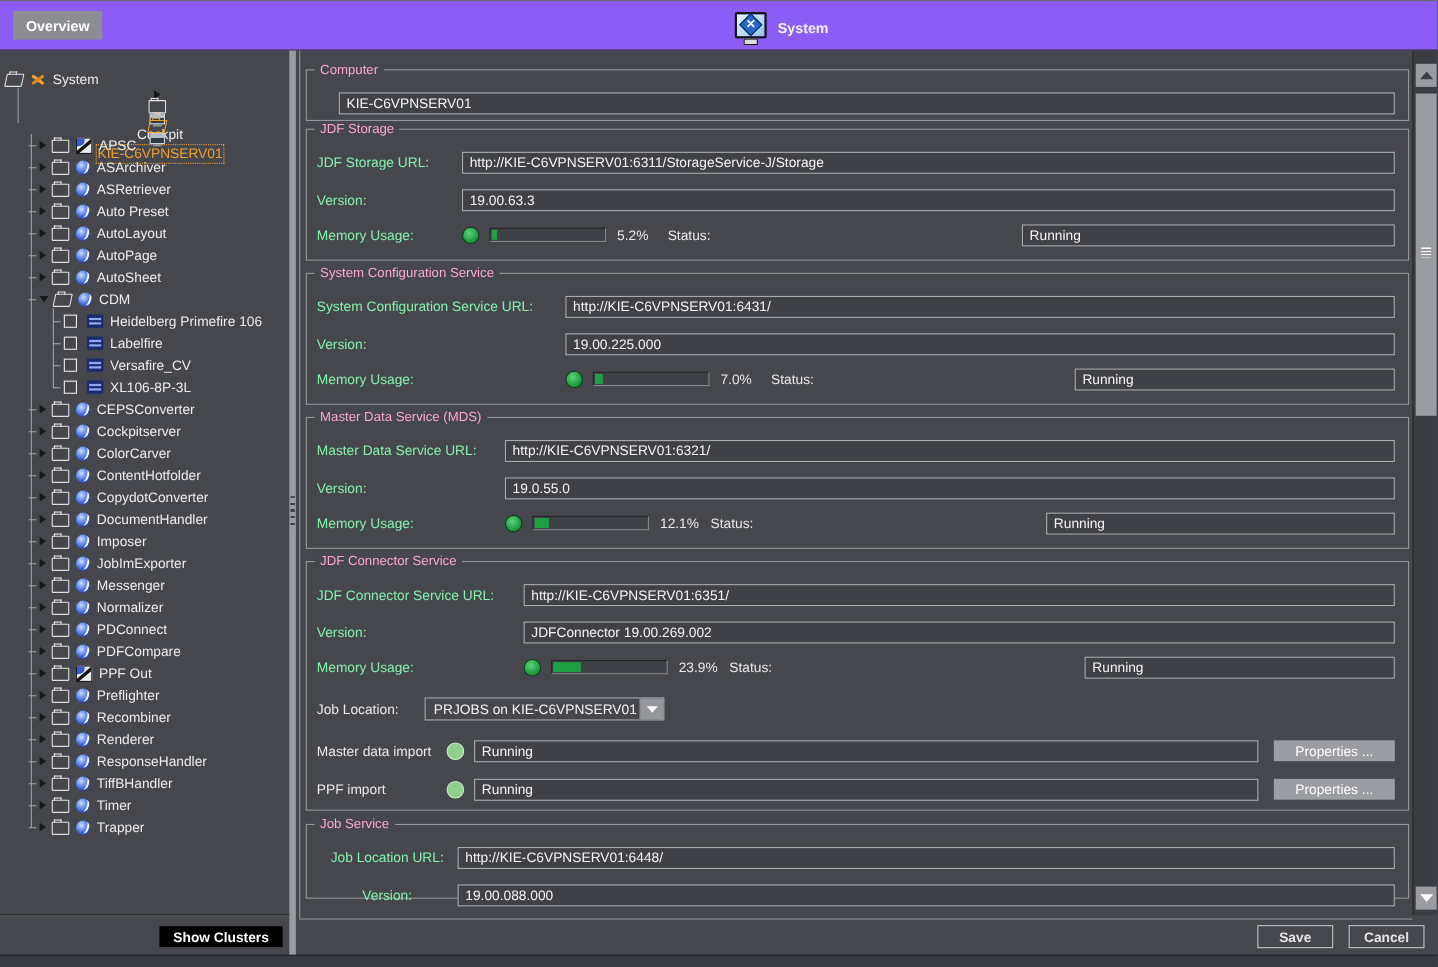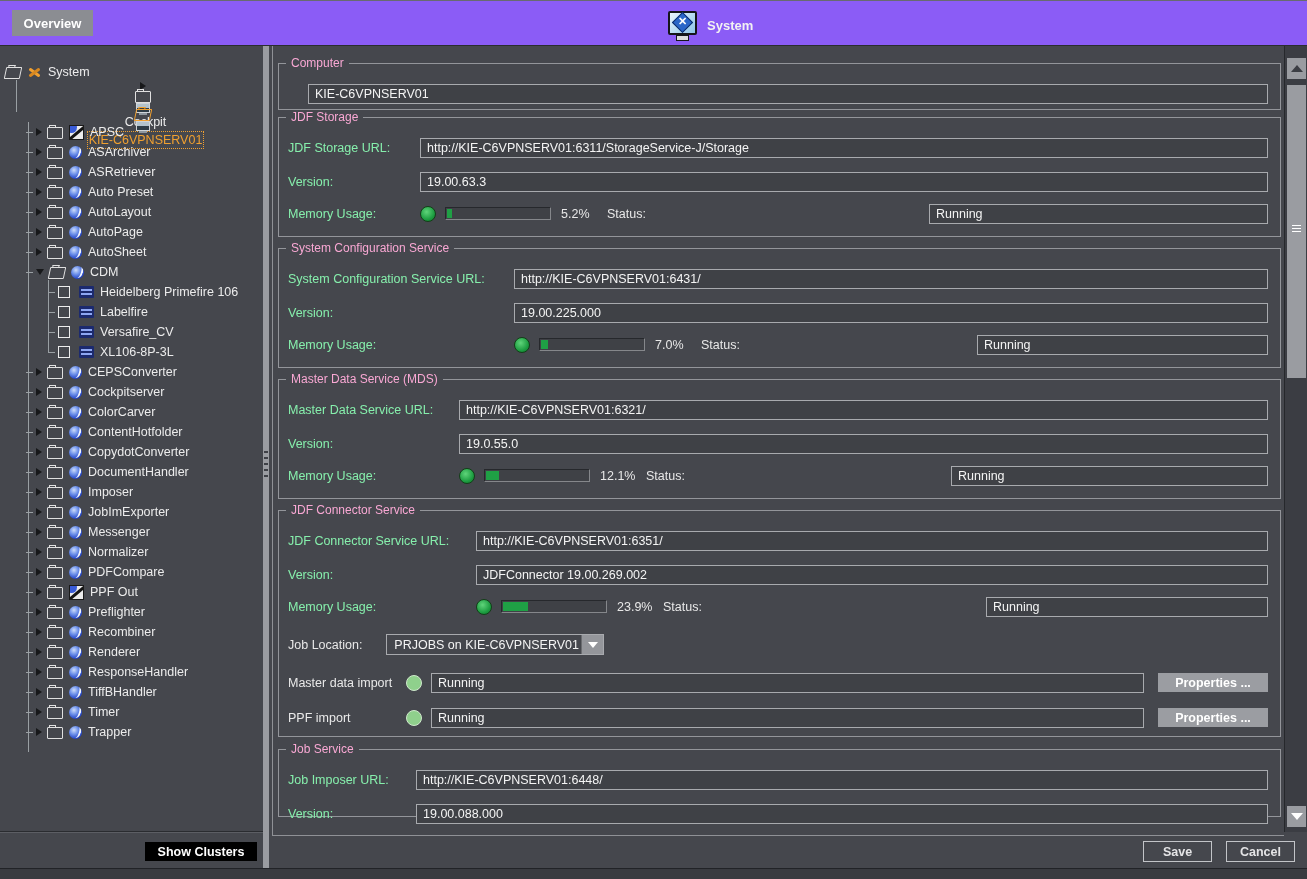--- a/index.html
+++ b/index.html
@@ -74,21 +74,21 @@
   
   .main{position:absolute;left:274px;top:46px;width:1010px;height:789px;}
   .fs{position:absolute;left:4px;width:1003px;box-sizing:border-box;border:1px solid #93959a;}
   .fs-legend{position:absolute;top:-8px;left:7px;background:#45474d;padding:0 5px;
     font-weight:normal;font-size:12px;color:#f9a8d4;white-space:nowrap;}
   .fs-computer{top:17px;height:47px;}
   .fs-storage{top:71px;height:120px;}
   .fs-syscfg{top:202px;height:120px;}
   .fs-mds{top:333px;height:120px;}
   .fs-jdfc{top:464px;height:227px;}
-  .fs-jobsvc{top:703px;height:68px;}
+  .fs-jobsvc{top:703px;height:68px;text-align:center;}
   .row{position:absolute;left:9px;right:12px;height:21px;display:flex;align-items:center;}
   .r1{top:19px;} .r2{top:53px;} .r3{top:85px;}
   .r4{top:123px;} .r5{top:161px;} .r6{top:196px;}
   .row-computer{top:19px;left:29px;}
   .lbl{flex:none;color:#86efac;}
   .fs-storage .lbl{width:132px;}
   .fs-syscfg .lbl{width:226px;}
   .fs-mds .lbl{width:171px;}
   .fs-jdfc .lbl{width:188px;}
   .fs-jobsvc .lbl{width:128px;}
@@ -105,21 +105,21 @@
   .pct{flex:none;width:46px;}
   .status-lbl{flex:none;margin-right:0;}
   .dd{flex:none;width:218px;height:21px;box-sizing:border-box;border:1px solid #a8aaae;
     background:#45474d;display:flex;align-items:center;margin-left:24px;}
   .dd-text{flex:1;padding:0 7px;white-space:nowrap;overflow:hidden;color:#f4f4f4;}
   .dd-btn{flex:none;width:21px;height:100%;background:#94969b;border-left:1px solid #6a6c70;
     display:flex;align-items:center;justify-content:center;cursor:default;}
   .dd-arrow{width:0;height:0;border-top:6px solid #fff;border-left:5px solid transparent;border-right:5px solid transparent;}
   .imp-lbl{flex:none;width:118px;color:#e9e9e9;}
   .imp-inp{flex:1;margin-right:14px;}
-  .props-btn{flex:none;width:110px;height:19px;background:#9b9da2;color:#fff;font-weight:bold;
+  .props-btn{flex:none;width:110px;height:19px;background:#9b9da2;color:#fff;font-weight:normal;
     font-size:12.5px;border:none;font-family:"Liberation Sans",sans-serif;
     display:flex;align-items:center;justify-content:center;cursor:default;}
   
   .scrollbar{position:absolute;left:1284px;top:46px;width:23px;height:786px;box-sizing:border-box;
     background:#3b3d43;border-left:1px solid #26282c;}
   .sb-btn{position:absolute;left:2px;width:19px;height:21px;background:#9a9ca1;display:flex;
     align-items:center;justify-content:center;cursor:default;}
   .sb-up{top:12px;}
   .sb-up::after{content:'';width:0;height:0;border-bottom:7px solid #3c3e44;
     border-left:6px solid transparent;border-right:6px solid transparent;}
@@ -326,20 +326,27 @@
         <span class="arrow right"></span>
         <span class="ticon icon-folder"></span>
         <span class="ticon icon-sphere"></span>
         <span class="tree-label">Normalizer</span>
       </div>
       <div class="tree-row depth2">
         <span class="stub"></span>
         <span class="arrow right"></span>
         <span class="ticon icon-folder"></span>
         <span class="ticon icon-sphere"></span>
+        <span class="tree-label">PDConnect</span>
+      </div>
+      <div class="tree-row depth2">
+        <span class="stub"></span>
+        <span class="arrow right"></span>
+        <span class="ticon icon-folder"></span>
+        <span class="ticon icon-sphere"></span>
         <span class="tree-label">PDFCompare</span>
       </div>
       <div class="tree-row depth2">
         <span class="stub"></span>
         <span class="arrow right"></span>
         <span class="ticon icon-folder"></span>
         <span class="ticon icon-edit"></span>
         <span class="tree-label">PPF Out</span>
       </div>
       <div class="tree-row depth2">
@@ -514,21 +521,21 @@
       <span class="imp-lbl">PPF import</span>
       <span class="led flat"></span>
       <div class="inp imp-inp">Running</div>
       <button class="props-btn">Properties ...</button>
     </div>
   </div>
 
   <div class="fs fs-jobsvc">
     <span class="fs-legend">Job Service</span>
     <div class="row r1">
-      <span class="lbl">Job Imposer URL:</span>
+      <span class="lbl">Job Location URL:</span>
       <div class="inp">http://KIE-C6VPNSERV01:6448/</div>
     </div>
     <div class="row r2">
       <span class="lbl">Version:</span>
       <div class="inp">19.00.088.000</div>
     </div>
   </div>
 
 </div>
 

